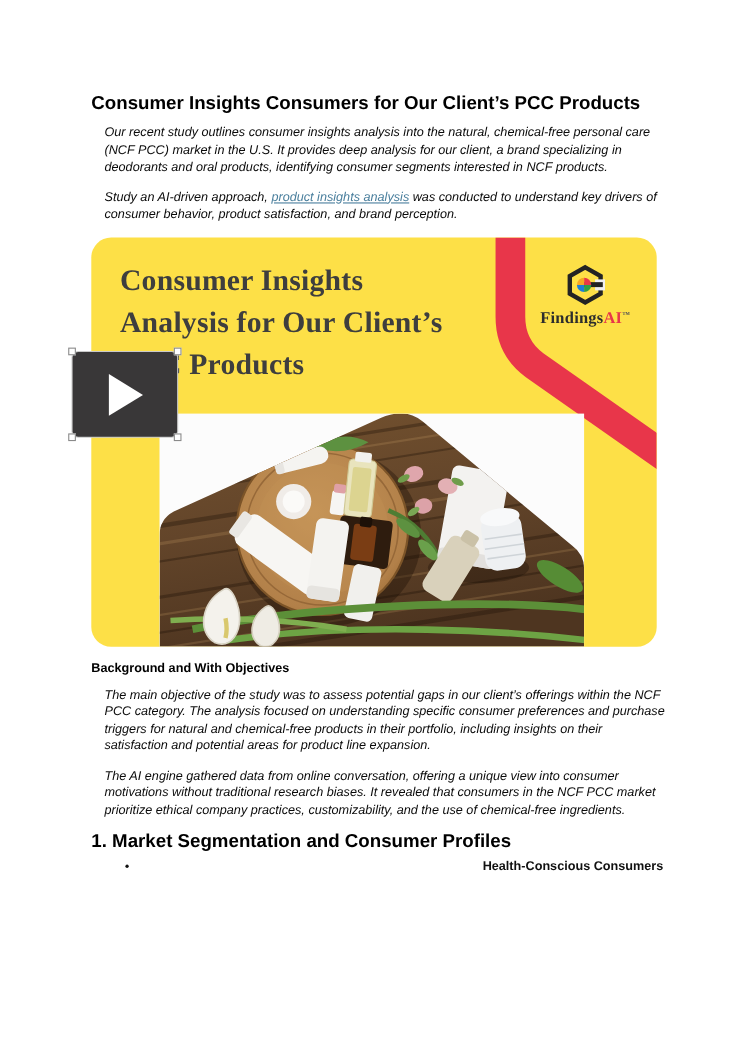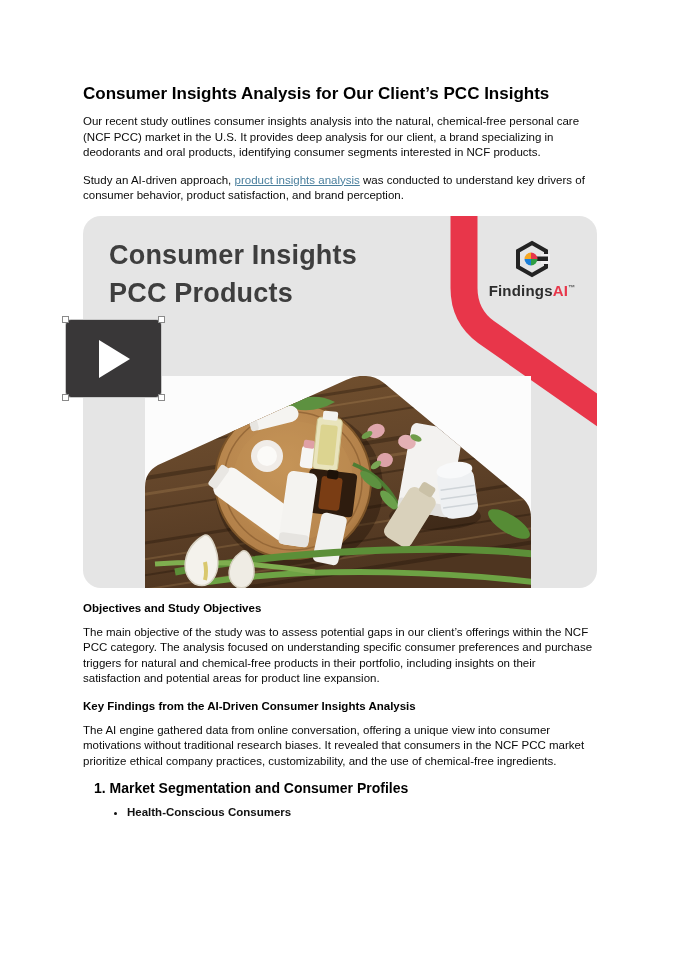--- a/index.html
+++ b/index.html
@@ -1,31 +1,31 @@
 <!DOCTYPE html>
 <html><head>
 <meta charset="utf-8">
 <style>
   html,body{margin:0;padding:0;background:#ffffff;}
   body{width:678px;height:960px;overflow:hidden;
        font-family:"Liberation Sans","DejaVu Sans",sans-serif;color:#111;}
   .page{padding:84px 75px 0 83px;}
 
   h1.doc-title{font-size:17px;line-height:20px;margin:0 0 10px 0;font-weight:700;color:#000;}
-  p.body-text{font-size:11.5px;line-height:15.5px;margin:0 0 12px 0;width:512px;color:#0a0a0a;}
+  p.body-text{font-size:11.5px;line-height:15.5px;margin:0 0 12px 12px;width:512px;color:#0a0a0a;font-style:italic;}
   a.doc-link{text-decoration:underline;cursor:pointer;}
 
   h2.sec-head{font-size:11.5px;line-height:15px;font-weight:700;margin:0 0 9px 0;color:#000;}
-  h3.num-head{font-size:14px;line-height:15px;font-weight:700;margin:0 0 9px 11px;color:#000;}
-  ul.bullets{margin:0 0 0 0;padding:0 0 0 44px;}
+  h3.num-head{font-size:17px;line-height:15px;font-weight:700;margin:0 0 9px 0;color:#000;}
+  ul.bullets{margin:0 0 0 0;padding:0 0 0 44px;text-align:right;}
   ul.bullets li{font-size:11.5px;line-height:15px;font-weight:700;margin:0;}
 
   
   .hero-wrap{position:relative;width:514px;height:372px;margin:12px 0 13px 0;}
-  .hero-card{position:absolute;inset:0;background:#e5e5e5;border-radius:18px;overflow:hidden;}
+  .hero-card{position:absolute;inset:0;background:#fde047;border-radius:18px;overflow:hidden;font-family:Liberation Serif, serif;}
   .ribbon-svg{position:absolute;left:0;top:0;}
   .hero-title{position:absolute;left:26px;top:20px;font-weight:700;font-size:27px;
               line-height:38px;color:#3e3e3e;letter-spacing:.2px;}
   .hero-title span{display:block;}
 
   .logo-block{position:absolute;top:24px;right:0px;width:130px;text-align:center;}
   .logo-hex{display:block;margin:0 auto 4px auto;}
   .logo-word{font-size:15px;font-weight:700;color:#2d2d2d;letter-spacing:.2px;white-space:nowrap;}
   .logo-word .ai{color:#e8364a;}
   .logo-word sup{font-size:7px;color:#555;vertical-align:6px;}
@@ -40,35 +40,36 @@
             border-left:31px solid #ffffff;}
   .handle{position:absolute;width:5px;height:5px;background:#fff;border:1px solid #8a8a8a;}
   .h-tl{left:-4px;top:-4px;} .h-tr{right:-4px;top:-4px;}
   .h-bl{left:-4px;bottom:-4px;} .h-br{right:-4px;bottom:-4px;}
 </style>
 </head>
 <body>
 
 <div class="page">
 
-  <h1 class="doc-title">Consumer Insights Analysis for Our Client’s PCC Insights</h1>
+  <h1 class="doc-title">Consumer Insights Consumers for Our Client’s PCC Products</h1>
 
   <p class="body-text">Our recent study outlines consumer insights analysis into the natural, chemical-free personal care (NCF PCC) market in the U.S. It provides deep analysis for our client, a brand specializing in deodorants and oral products, identifying consumer segments interested in NCF products.</p>
 
   <p class="body-text"><span>Study an AI-driven approach, </span><a class="doc-link" style="color:#4a7f9d">product insights analysis</a><span> was conducted to understand key drivers of consumer behavior, product satisfaction, and brand perception.</span></p>
 
   <div class="hero-wrap">
     <div class="hero-card">
 
       <svg class="ribbon-svg" width="514" height="372" viewBox="0 0 514 372">
         <path d="M 381 -8 L 381 72 Q 381 100 403 116 L 527 203" fill="none" stroke="#e8364a" stroke-width="27" stroke-linejoin="round"></path>
       </svg>
 
       <div class="hero-title">
         <span>Consumer Insights</span>
+        <span>Analysis for Our Client’s</span>
         <span>PCC Products</span>
       </div>
 
       <div class="logo-block">
         <svg class="logo-hex" width="36" height="38" viewBox="0 0 36 38">
           <path d="M18 3 L32 11 L32 27 L18 35 L4 27 L4 11 Z" fill="none" stroke="#232323" stroke-width="4"></path>
           <rect x="27" y="14" width="11" height="10" fill="#f0eff0"></rect>
           <rect x="17" y="16.5" width="17" height="4.5" fill="#232323"></rect>
           <g>
             <path d="M17 19 L17 12.5 A6.5 6.5 0 0 1 23.5 19 Z" fill="#e8364a"></path>
@@ -198,24 +199,23 @@
 
     <div class="play-btn">
       <div class="play-tri"></div>
       <div class="handle h-tl"></div>
       <div class="handle h-tr"></div>
       <div class="handle h-bl"></div>
       <div class="handle h-br"></div>
     </div>
   </div>
 
-  <h2 class="sec-head">Objectives and Study Objectives</h2>
+  <h2 class="sec-head">Background and With Objectives</h2>
   <p class="body-text">The main objective of the study was to assess potential gaps in our client’s offerings within the NCF PCC category. The analysis focused on understanding specific consumer preferences and purchase triggers for natural and chemical-free products in their portfolio, including insights on their satisfaction and potential areas for product line expansion.</p>
 
-  <h2 class="sec-head">Key Findings from the AI-Driven Consumer Insights Analysis</h2>
   <p class="body-text">The AI engine gathered data from online conversation, offering a unique view into consumer motivations without traditional research biases. It revealed that consumers in the NCF PCC market prioritize ethical company practices, customizability, and the use of chemical-free ingredients.</p>
 
   <h3 class="num-head">1. Market Segmentation and Consumer Profiles</h3>
   <ul class="bullets">
     <li>Health-Conscious Consumers</li>
   </ul>
 
 </div>
 
 </body></html>

